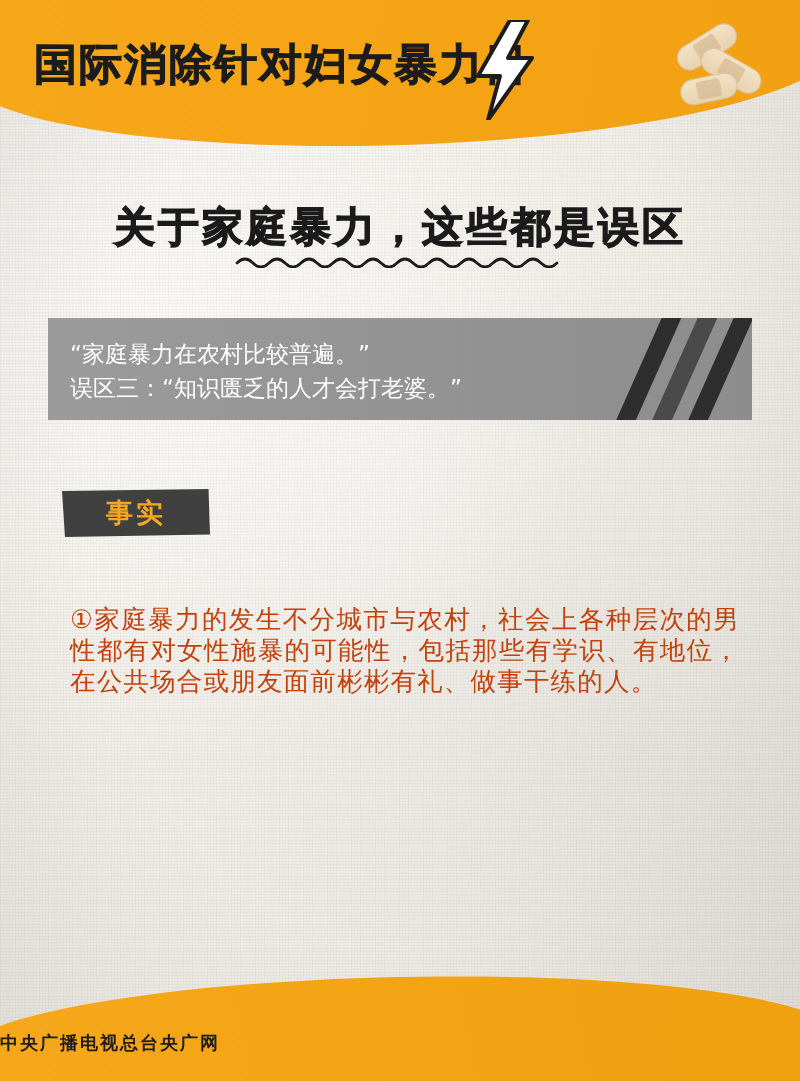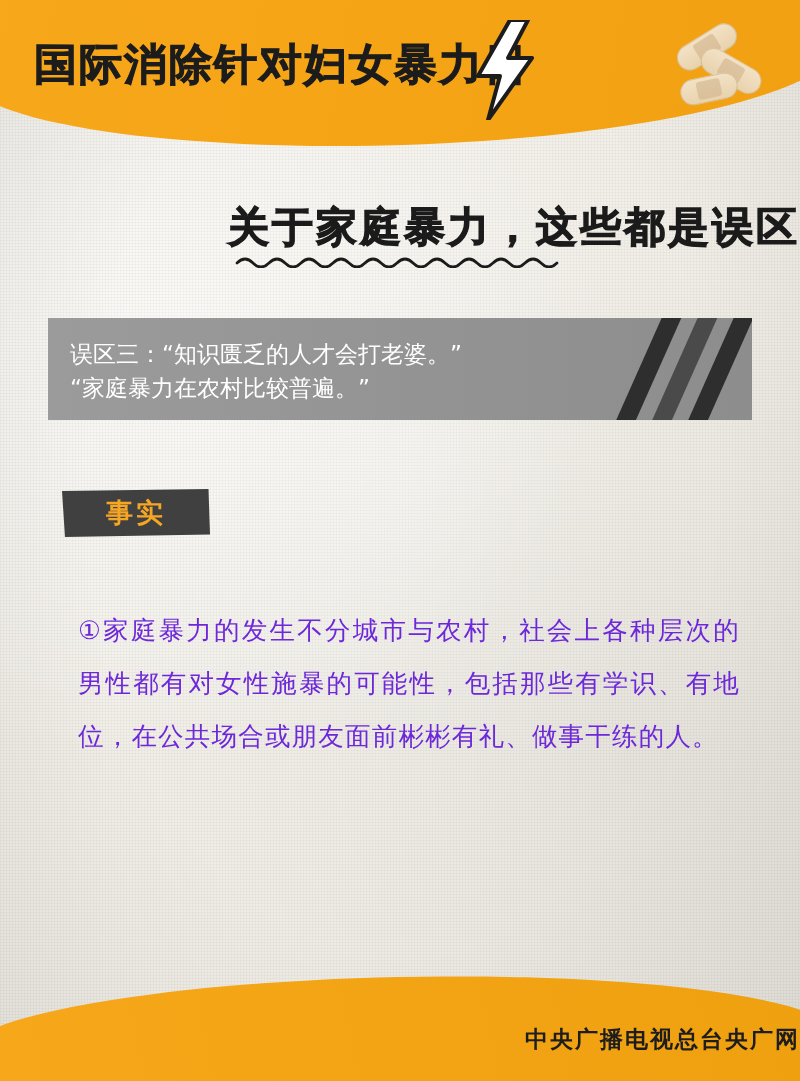--- a/index.html
+++ b/index.html
@@ -111,21 +111,21 @@
   .plaster.p1 { top: 4px;  left: 2px;  transform: rotate(-32deg); }
   .plaster.p2 { top: 28px; left: 26px; transform: rotate(30deg); }
   .plaster.p3 { top: 46px; left: 8px;  transform: rotate(-12deg); width: 58px; }
 
   
   .main-heading {
     position: absolute;
     top: 200px;
     left: 0;
     width: 800px;
-    text-align: right;
+    text-align: center;
     z-index: 4;
   }
   .main-heading .line {
     display: inline-block;
     font-size: 41px;
     font-weight: bold;
     color: #1b1b1b;
     letter-spacing: 3px;
     font-family: "DejaVu Sans", "Liberation Sans", sans-serif;
     -webkit-text-stroke: 1.2px #1b1b1b;
@@ -198,24 +198,24 @@
 
   
   .body-copy {
     position: absolute;
     top: 604px;
     left: 70px;
     width: 670px;
     z-index: 4;
   }
   .body-copy p {
-    margin: 0 0 40px 8px;
+    margin: 0 0 40px 0;
     font-size: 25.5px;
-    line-height: 53px;
-    color: #6d28d9;
+    line-height: 31px;
+    color: #c2410c;
     letter-spacing: 1.2px;
     font-family: "DejaVu Sans", "Liberation Sans", sans-serif;
     text-align: justify;
   }
   .body-copy p:last-child { margin-bottom: 0; }
 
   
   .footer {
     position: absolute;
     left: 0;
@@ -233,22 +233,22 @@
     background: linear-gradient(80deg, #f7a81b 0%, #f3a414 50%, #efa00f 100%);
     border-top-left-radius: 58% 54%;
     border-top-right-radius: 58% 54%;
     transform: rotate(-1.2deg);
   }
   .footer-text {
     position: absolute;
     bottom: 26px;
     left: 0;
     width: 800px;
-    text-align: right;
-    font-size: 23px;
+    text-align: left;
+    font-size: 18px;
     font-weight: bold;
     letter-spacing: 2px;
     color: #1d1d1d;
     font-family: "DejaVu Sans", "Liberation Sans", sans-serif;
   }
 </style>
 </head>
 <body>
 
 <div class="poster">
@@ -284,22 +284,22 @@
     <svg class="squiggle" viewBox="0 0 330 14" width="330" height="14" aria-hidden="true">
       <path d="M2,9 Q10,1 18,9 T34,9 T50,9 T66,9 T82,9 T98,9 T114,9 T130,9 T146,9 T162,9 T178,9 T194,9 T210,9 T226,9 T242,9 T258,9 T274,9 T290,9 T306,9 T322,9" fill="none" stroke="#1b1b1b" stroke-width="2.6" stroke-linecap="round"></path>
     </svg>
   </div>
 
   <div class="myth-bar">
     <div class="slash s1"></div>
     <div class="slash s2"></div>
     <div class="slash s3"></div>
     <div class="myth-text">
+      <div>“家庭暴力在农村比较普遍。”</div>
       <div>误区三：“知识匮乏的人才会打老婆。”</div>
-      <div>“家庭暴力在农村比较普遍。”</div>
     </div>
   </div>
 
   <div class="fact-label">
     <span>事实</span>
   </div>
 
   <div class="body-copy">
     <p>①家庭暴力的发生不分城市与农村，社会上各种层次的男性都有对女性施暴的可能性，包括那些有学识、有地位，在公共场合或朋友面前彬彬有礼、做事干练的人。</p>
   </div>

